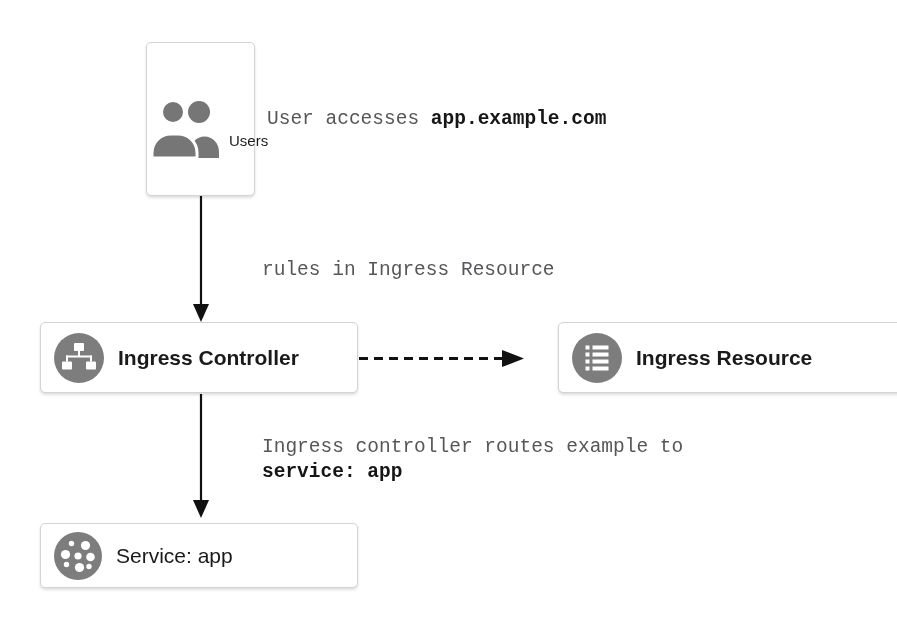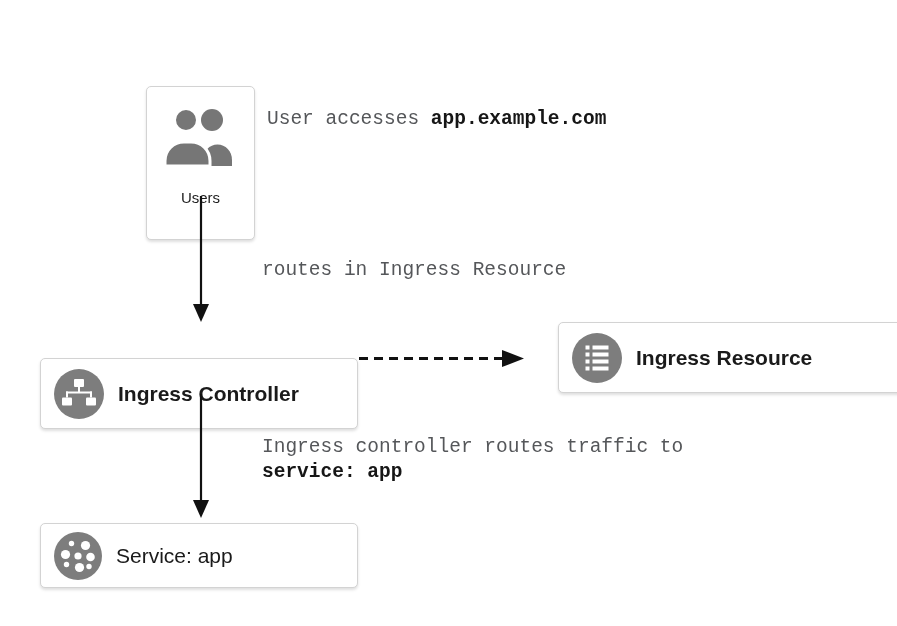--- a/index.html
+++ b/index.html
@@ -5,21 +5,21 @@
   html,body{margin:0;padding:0;background:#ffffff;}
   .canvas{
     position:relative;width:897px;height:626px;background:#ffffff;overflow:hidden;
     font-family:"Liberation Sans","DejaVu Sans",sans-serif;
   }
   .card{
     position:absolute;background:#ffffff;border:1px solid #d3d3d3;border-radius:5px;
     box-shadow:0 2px 3px rgba(0,0,0,0.13);box-sizing:border-box;
   }
   .card-row{display:flex;align-items:center;padding-left:13px;gap:14px;}
-  .card-col{display:flex;flex-direction:column;align-items:center;margin-top:44px;}
+  .card-col{display:flex;flex-direction:row;align-items:center;}
   .node-label{font-size:21px;color:#1a1a1a;white-space:nowrap;}
   .bold{font-weight:bold;}
   .users-label{font-size:15px;color:#1c1c1c;margin-top:22px;}
   .icon-circle{flex:0 0 auto;line-height:0;}
   .ann{position:absolute;font-size:19.5px;line-height:25px;color:#55575a;white-space:nowrap;font-family:Liberation Mono, monospace;}
   .ann .em{font-weight:bold;color:#161616;}
   .arrow-svg{position:absolute;overflow:visible;}
 </style>
 </head>
 <body>
@@ -41,24 +41,24 @@
   <div class="ann" style="left:267px;top:107px;">
     <span>User accesses </span><span class="em">app.example.com</span>
   </div>
 
   <svg class="arrow-svg" style="left:189px;top:196px;" width="24" height="126">
     <line x1="12" y1="0" x2="12" y2="110" stroke="#111111" stroke-width="2.2"></line>
     <polygon points="4,108 20,108 12,126" fill="#111111"></polygon>
   </svg>
 
   <div class="ann" style="left:262px;top:258px;">
-    <div>routes in Ingress Resource</div>
+    <div>rules in Ingress Resource</div>
   </div>
 
-  <div class="card card-row" style="left:40px;top:322px;width:318px;height:71px;margin-top:36px;">
+  <div class="card card-row" style="left:40px;top:322px;width:318px;height:71px;">
     <span class="icon-circle">
       <svg width="50" height="50" viewBox="0 0 50 50">
         <circle cx="25" cy="25" r="25" fill="#7d7d7d"></circle>
         <g fill="#ffffff">
           <rect x="20" y="10" width="10" height="8" rx="1"></rect>
           <rect x="24" y="18" width="2" height="5"></rect>
           <rect x="12" y="22.5" width="26" height="2"></rect>
           <rect x="12" y="22.5" width="2" height="6"></rect>
           <rect x="36" y="22.5" width="2" height="6"></rect>
           <rect x="8" y="28.5" width="10" height="8" rx="1"></rect>
@@ -87,21 +87,21 @@
             <rect x="20.5" y="26.5" width="16" height="4"></rect>
           <rect x="13.5" y="33.5" width="4" height="4"></rect>
             <rect x="20.5" y="33.5" width="16" height="4"></rect>
         </g>
       </svg>
     </span>
     <span class="node-label bold">Ingress Resource</span>
   </div>
 
   <div class="ann" style="left:262px;top:435px;">
-    <div>Ingress controller routes traffic to</div>
+    <div>Ingress controller routes example to</div>
     <div class="em">service: app</div>
   </div>
 
   <svg class="arrow-svg" style="left:189px;top:394px;" width="24" height="124">
     <line x1="12" y1="0" x2="12" y2="108" stroke="#111111" stroke-width="2.2"></line>
     <polygon points="4,106 20,106 12,124" fill="#111111"></polygon>
   </svg>
 
   <div class="card card-row" style="left:40px;top:523px;width:318px;height:65px;">
     <span class="icon-circle">

